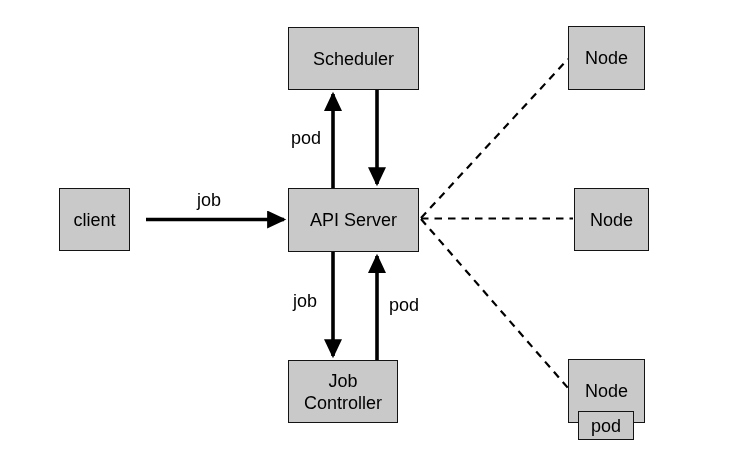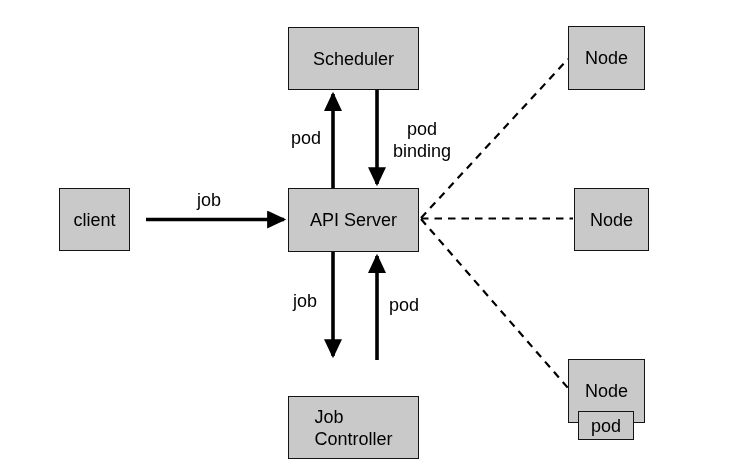--- a/index.html
+++ b/index.html
@@ -32,29 +32,29 @@
     stroke-dasharray: 7.5 6;
   }
   .box {
     position: absolute;
     box-sizing: border-box;
     background: #c9c9c9;
     border: 1.5px solid #141414;
     display: flex;
     align-items: center;
     justify-content: center;
-    text-align: left;
+    text-align: center;
     font-size: 18px;
     line-height: 22px;
     z-index: 2;
   }
   .box-client        { left: 59px;  top: 188px; width: 71px;  height: 63px; }
   .box-scheduler     { left: 288px; top: 27px;  width: 131px; height: 63px; }
   .box-api-server    { left: 288px; top: 188px; width: 131px; height: 64px; }
-  .box-job-controller{ left: 288px; top: 360px; width: 131px; height: 63px; margin-top: 36px; }
+  .box-job-controller{ left: 288px; top: 360px; width: 110px; height: 63px; }
   .box-node-top      { left: 568px; top: 26px;  width: 77px;  height: 64px; }
   .box-node-middle   { left: 574px; top: 188px; width: 75px;  height: 63px; }
   .box-node-bottom   { left: 568px; top: 359px; width: 77px;  height: 64px; }
   .box-pod           { left: 578px; top: 411px; width: 56px;  height: 29px; z-index: 3; }
   .wrap-label { display: inline-block; width: 78px; }
   .edge-label {
     position: absolute;
     transform: translateX(-50%);
     font-size: 18px;
     line-height: 22px;
@@ -125,19 +125,18 @@
   </div>
 
   <div class="box box-pod">
     <span>pod</span>
   </div>
 
   <div class="edge-label lbl-job-client">job</div>
 
   <div class="edge-label lbl-pod-up">pod</div>
 
-  <div class="edge-label wrap lbl-pod-binding">pod binding</div>
 
   <div class="edge-label lbl-job-down">job</div>
 
   <div class="edge-label lbl-pod-up2">pod</div>
 
 </div>
 
 </body></html>

